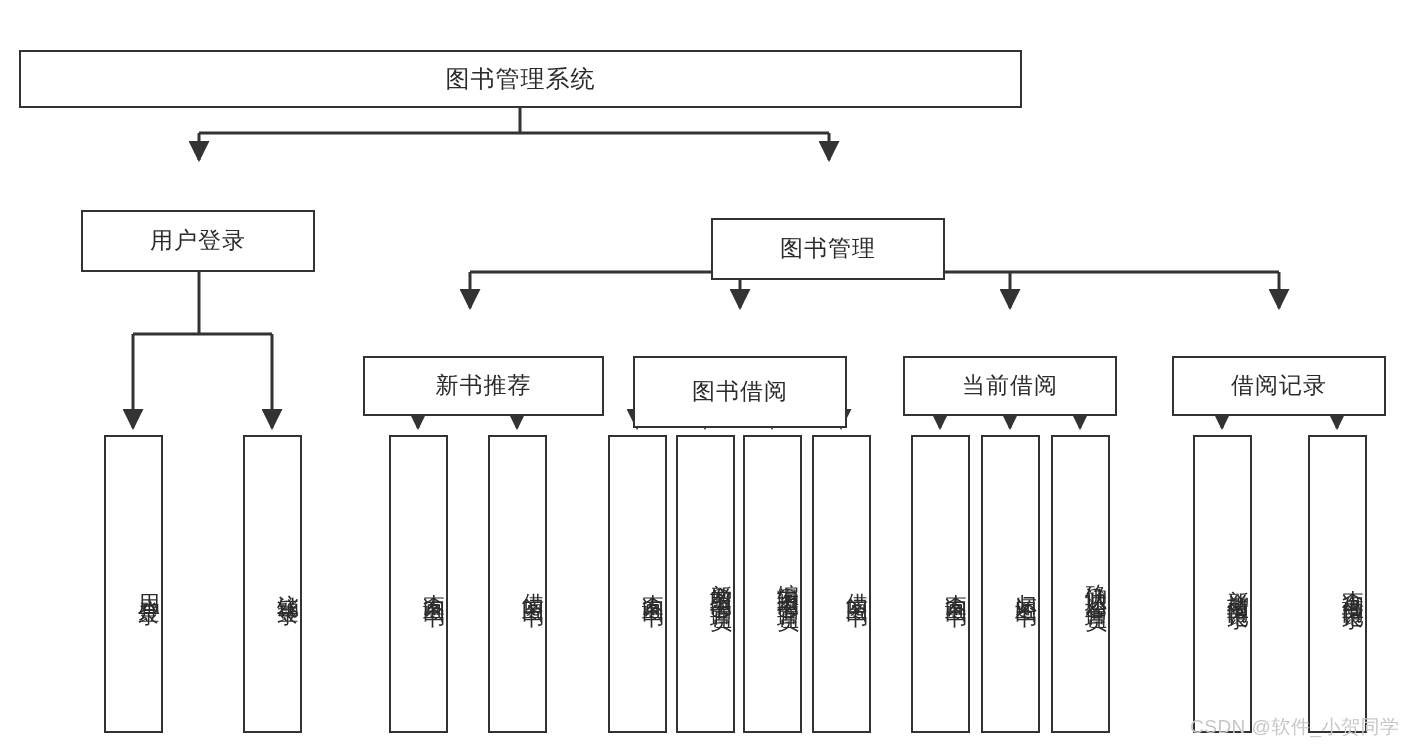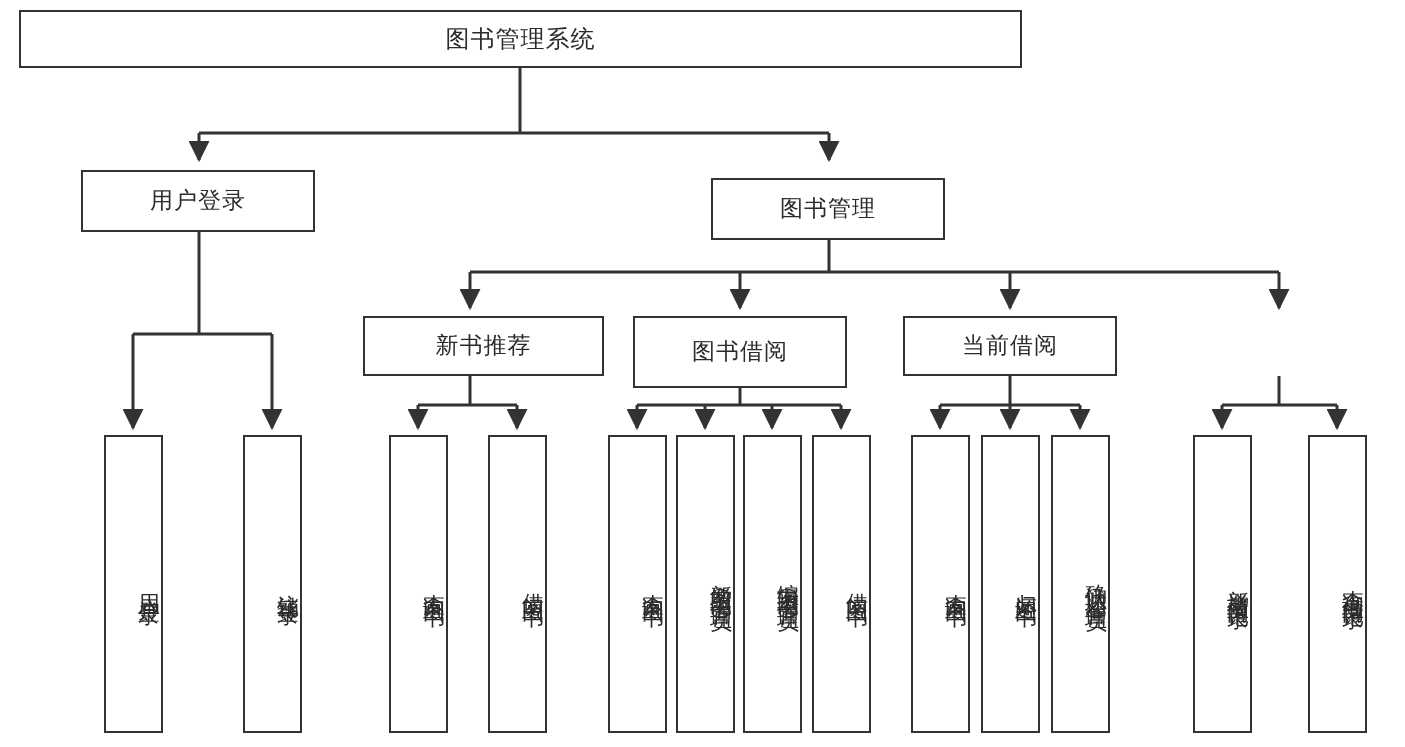--- a/index.html
+++ b/index.html
@@ -28,20 +28,21 @@
     border:2px solid #333333;
     display:flex;
     align-items:center;
     justify-content:center;
     color:#2b2b2b;
   }
   .node.horiz{
     font-size:23px;
     letter-spacing:1px;
     line-height:1.2;
+    margin-top:40px;
   }
   .node.root{ font-size:24px; }
   .node.vert{
     font-size:22px;
     writing-mode:vertical-rl;
     text-orientation:upright;
     letter-spacing:4px;
     line-height:1.05;
     padding:8px 0;
     align-items:flex-start;
@@ -134,20 +135,23 @@
   </div>
 
   <div class="node horiz" style="left:633px; top:316px; width:214px; height:72px;">
     <span class="lbl">图书借阅</span>
   </div>
 
   <div class="node horiz" style="left:903px; top:316px; width:214px; height:60px;">
     <span class="lbl">当前借阅</span>
   </div>
 
+  <div class="node horiz" style="left:1172px; top:316px; width:214px; height:60px;">
+    <span class="lbl">借阅记录</span>
+  </div>
 
   <div class="node vert" style="left:104px; top:435px; width:59px; height:298px;">
     <span class="lbl">用户登录</span>
   </div>
   <div class="node vert" style="left:243px; top:435px; width:59px; height:298px;">
     <span class="lbl">注销登录</span>
   </div>
 
   <div class="node vert" style="left:389px; top:435px; width:59px; height:298px;">
     <span class="lbl">查询图书</span>
@@ -179,14 +183,15 @@
     <span class="lbl">确认归还（管理员）</span>
   </div>
 
   <div class="node vert" style="left:1193px; top:435px; width:59px; height:298px;">
     <span class="lbl">新增借阅记录</span>
   </div>
   <div class="node vert" style="left:1308px; top:435px; width:59px; height:298px;">
     <span class="lbl">查询借阅记录</span>
   </div>
 
+  <div class="watermark" style="left:1190px; top:714px;">CSDN @软件_小贺同学</div>
 
 </div>
 
 </body></html>

